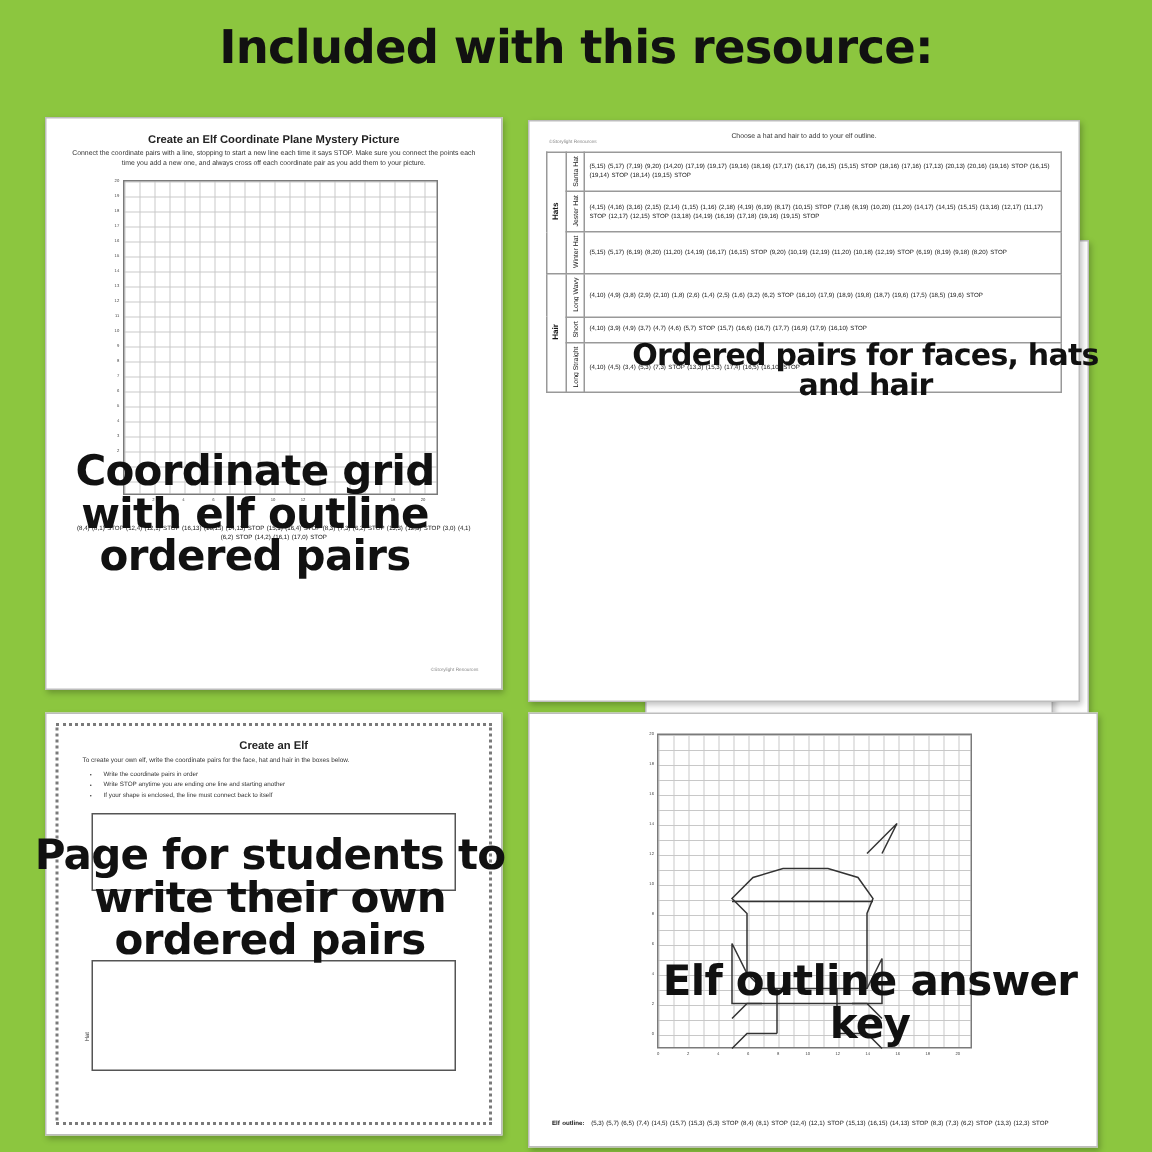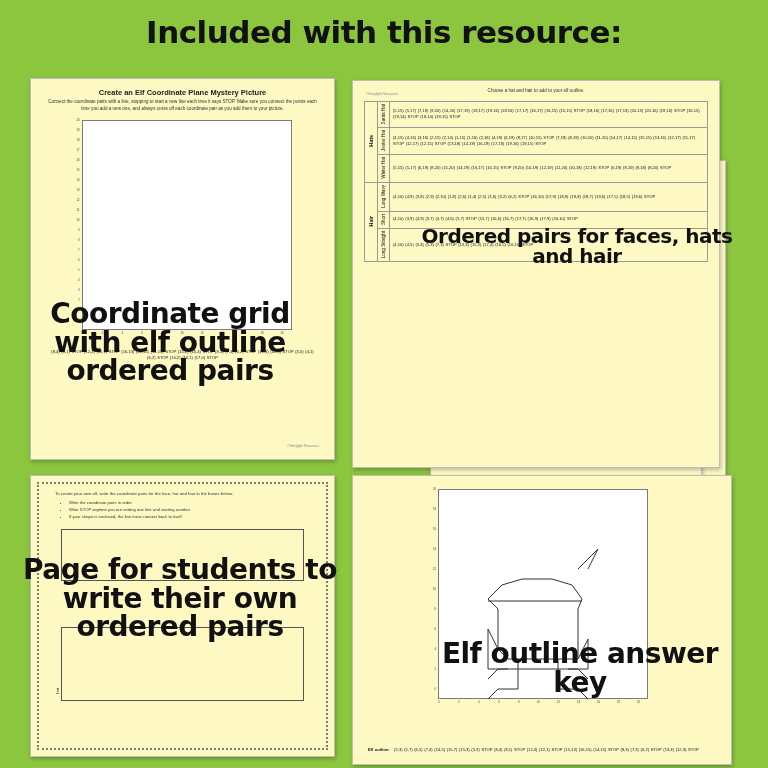--- a/index.html
+++ b/index.html
@@ -24,21 +24,21 @@
     font-family: "DejaVu Sans", sans-serif;
     font-weight: bold;
     font-size: 31px;
     letter-spacing: -0.5px;
     color: #111;
   }
 
   
   .sheet {
     position: absolute;
-    background: #fef9c3;
+    background: #ffffff;
     border: 1px solid #bdbdbd;
     box-shadow: 1px 2px 4px rgba(0,0,0,0.25);
     overflow: hidden;
   }
 
   .sheet-inner {
     position: absolute;
     inset: 5px;
     overflow: hidden;
   }
@@ -308,20 +308,21 @@
           <td class="coord-block">(4,10) (4,5) (3,4) (5,3) (7,3) STOP (13,3) (15,3) (17,4) (16,5) (16,10) STOP</td>
         </tr>
       </tbody>
         </table>
     </div>
   </div>
 
   <div class="sheet" style="left:30px; top:475px; width:305px; height:282px;">
     <div class="deco-border"></div>
     <div class="sheet-inner" style="inset:12px;">
+      <div class="doc-title">Create an Elf</div>
       <div class="doc-sub-left">To create your own elf, write the coordinate pairs for the face, hat and hair in the boxes below.</div>
       <ul class="bullets">
         <li>Write the coordinate pairs in order</li>
         <li>Write STOP anytime you are ending one line and starting another</li>
         <li>If your shape is enclosed, the line must connect back to itself</li>
       </ul>
       <div class="write-box" style="margin-top:8px;"></div>
       <div class="write-box tall" style="margin-top:46px;"></div>
       <div class="side-tab" style="top:200px;">Hat</div>
     </div>

